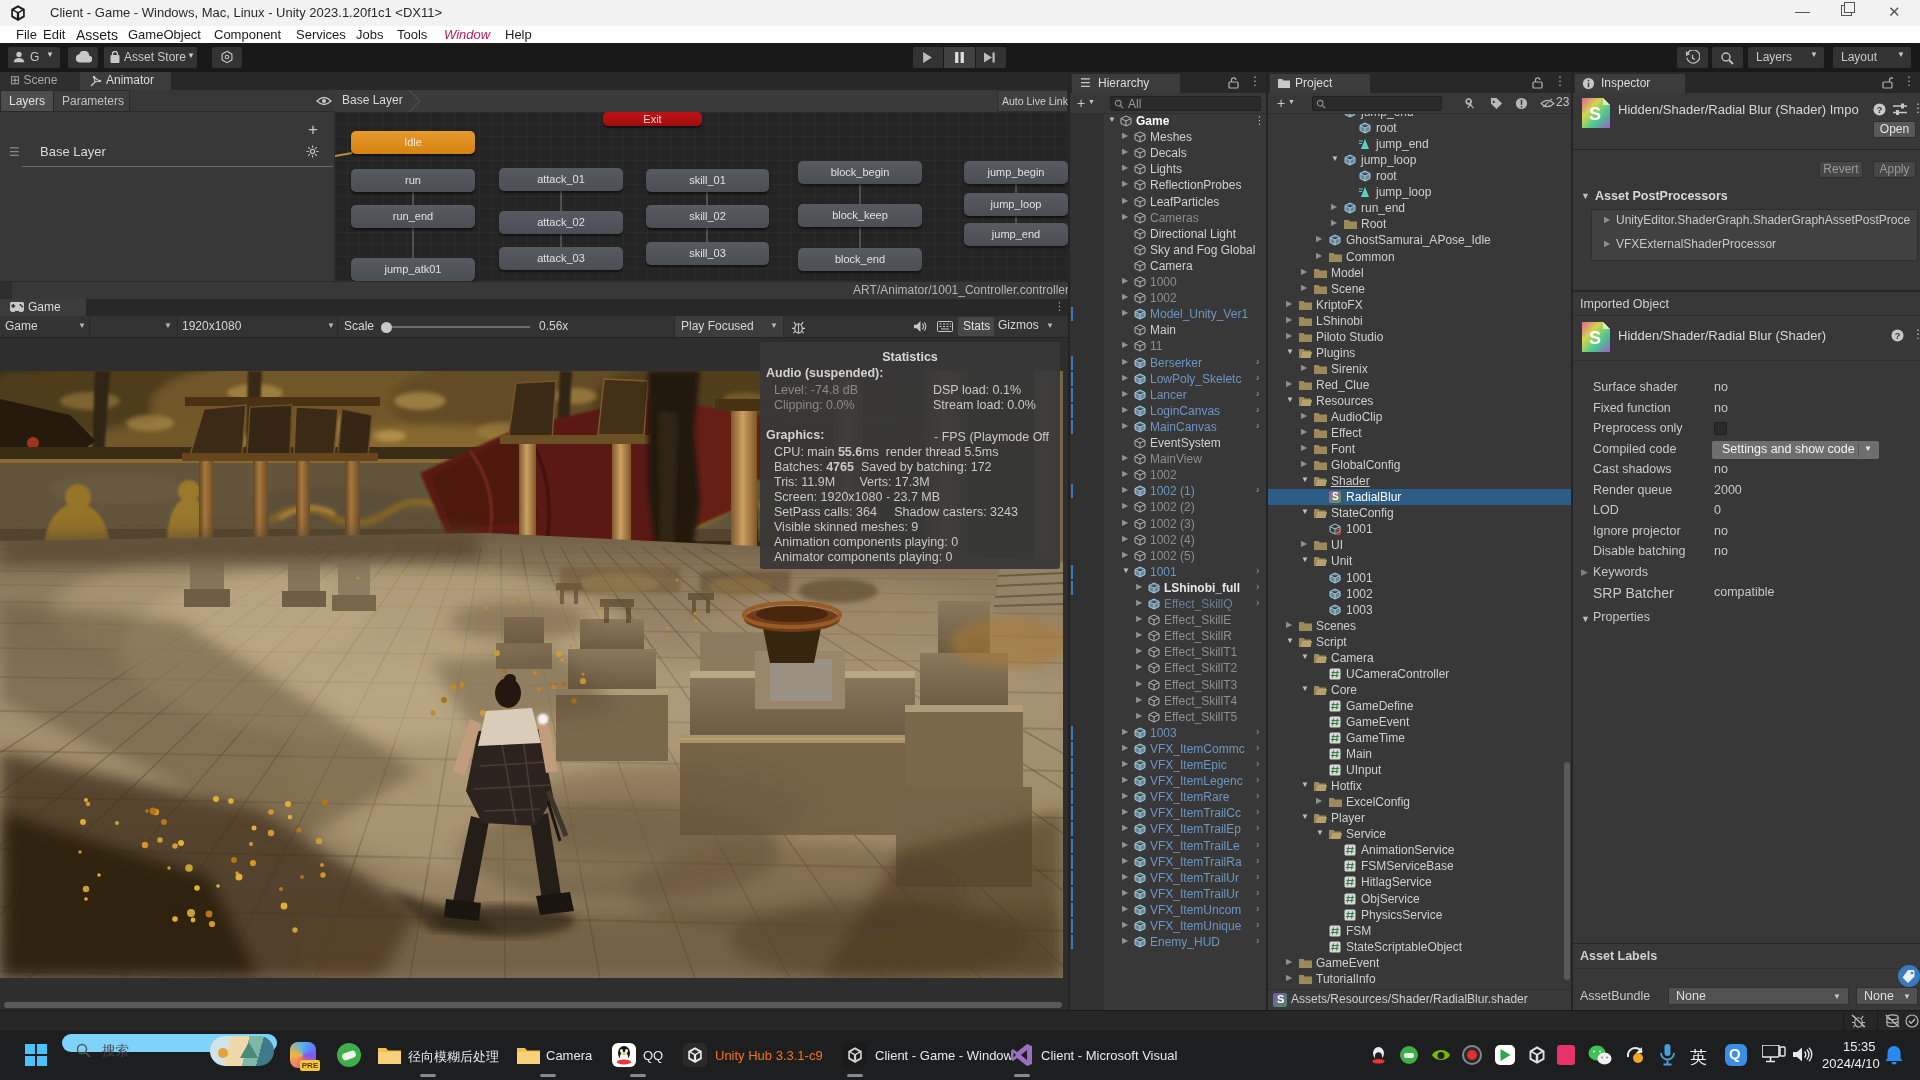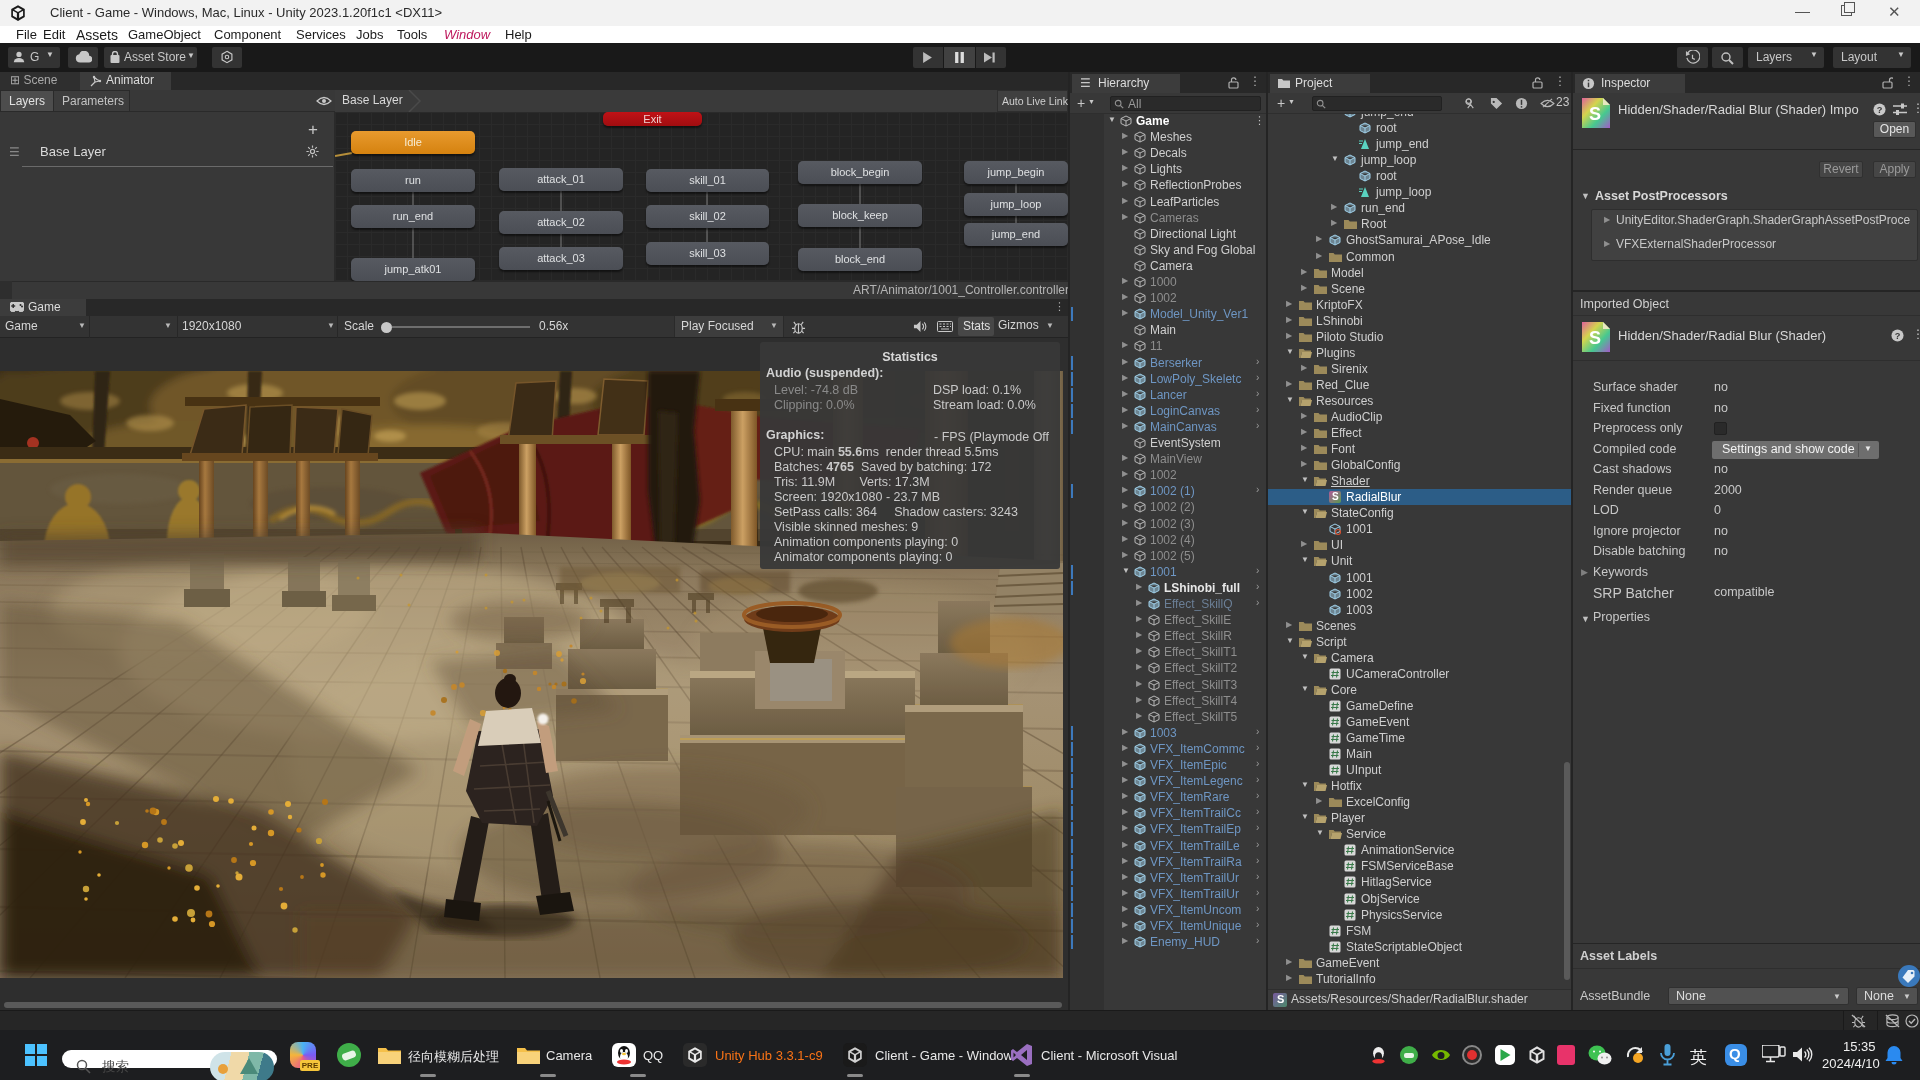--- a/index.html
+++ b/index.html
@@ -1699,21 +1699,21 @@
     </svg>
 </div>
 
 <div class="abs" style="left:0;top:1030px;width:1920px;height:50px;background:#1d1e20;">
 <svg class="abs" style="left:25px;top:14px" width="22" height="22" viewBox="0 0 22 22">
       <rect x="0" y="0" width="10" height="10" fill="#4cc2ff"></rect>
       <rect x="12" y="0" width="10" height="10" fill="#4cc2ff"></rect>
       <rect x="0" y="12" width="10" height="10" fill="#4cc2ff"></rect>
       <rect x="12" y="12" width="10" height="10" fill="#4cc2ff"></rect>
     </svg>
-<div class="abs" style="left:62px;top:20px;width:215px;height:18px;background:#ffffff;border-radius:17px;">
+<div class="abs" style="left:62px;top:4px;width:215px;height:18px;background:#7dd3fc;border-radius:17px;">
  <svg class="abs" style="left:14px;top:9px" width="15" height="15" viewBox="0 0 15 15">
         <circle cx="6" cy="6" r="4.5" fill="none" stroke="#555" stroke-width="1.5"></circle>
         <path d="M9.5 9.5 L14 14" stroke="#555" stroke-width="1.6"></path>
       </svg>
  <div class="r" style="left:40px;top:8px;font-size:13.5px;color:#444;">搜索</div>
  <div class="abs" style="left:148px;top:2px;width:64px;height:30px;border-radius:15px;overflow:hidden;background:linear-gradient(105deg,#cfe3e8 0 30%,#f0d9a8 30% 55%,#7fb8a8 55% 75%,#3e7a8a 75%);">
   <div class="abs" style="left:8px;top:12px;width:10px;height:10px;background:#e8a03a;border-radius:50%;"></div>
   <div class="abs" style="left:30px;top:6px;width:0;height:0;border-left:9px solid transparent;border-right:9px solid transparent;border-bottom:16px solid #4a8a7a;"></div>
  </div>
 </div>

